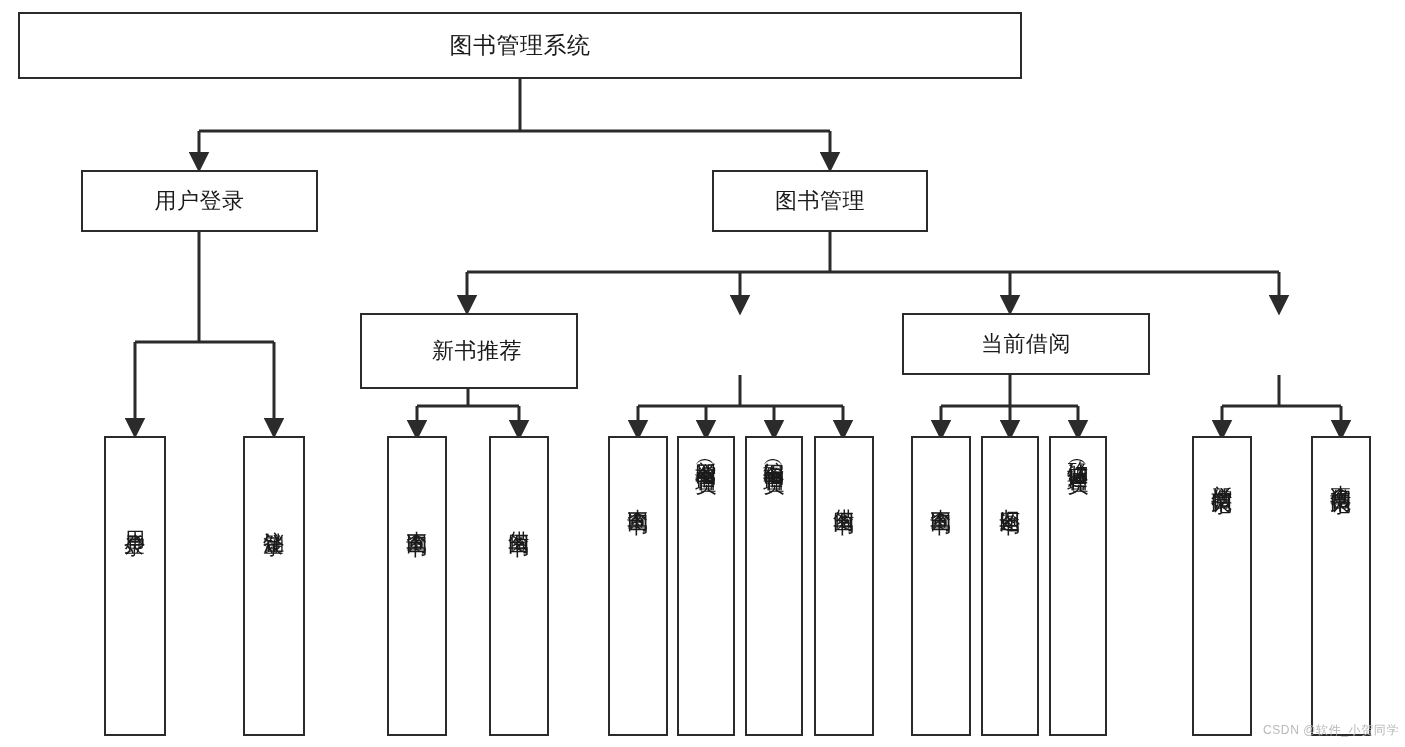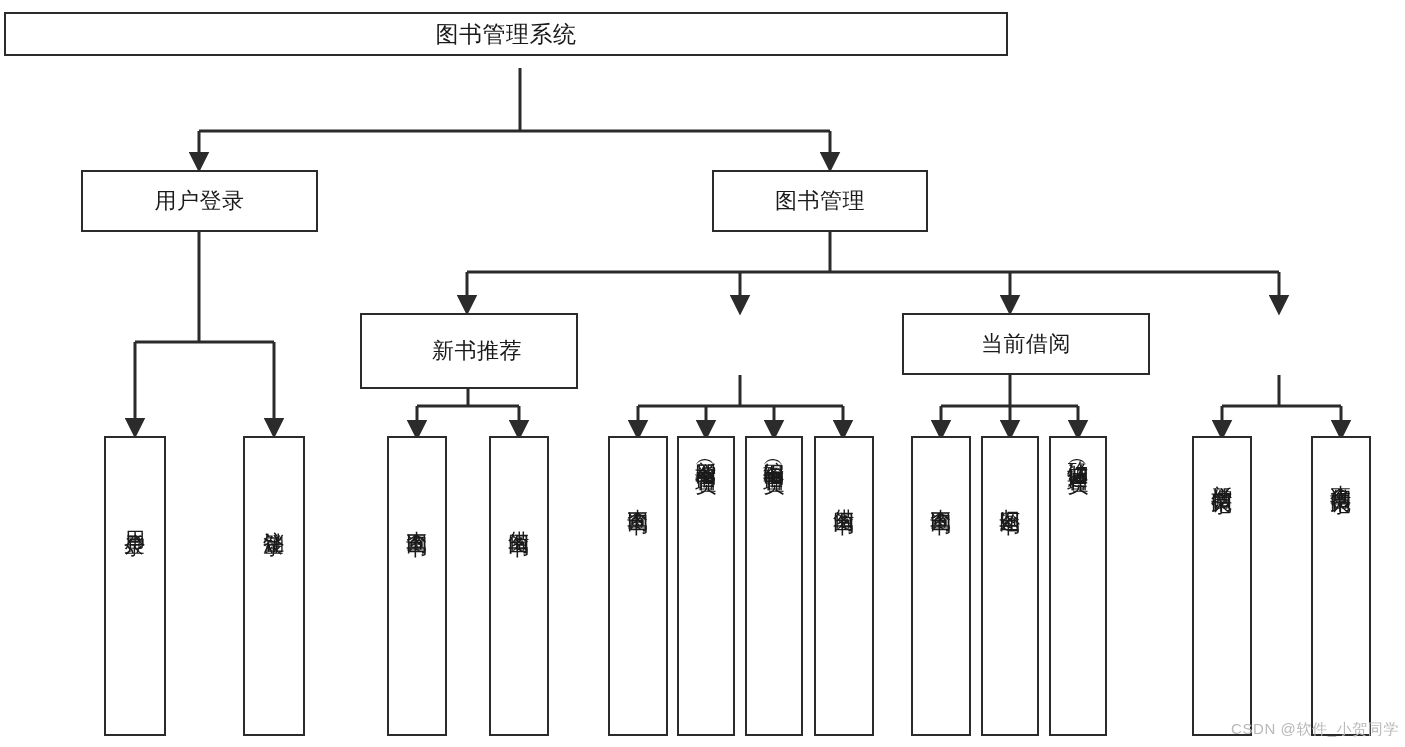--- a/index.html
+++ b/index.html
@@ -73,21 +73,21 @@
   .node-v.pad-top-sm .node-label {
     margin-top: 26px;
   }
   .node-v.pad-top-none .node-label {
     margin-top: 2px;
   }
   #watermark {
     position: absolute;
     right: 6px;
     bottom: 8px;
-    font-size: 15px;
+    font-size: 12px;
     color: #b9b9b9;
     letter-spacing: 0.6px;
     white-space: nowrap;
     pointer-events: none;
   }
 </style>
 </head>
 <body>
 
 <div id="canvas">
@@ -138,21 +138,21 @@
       <path d="M 1010 406 L 1010 430" marker-end="url(#arrow)"></path>
       <path d="M 1078 406 L 1078 430" marker-end="url(#arrow)"></path>
 
       <path d="M 1279 375 L 1279 406"></path>
       <path d="M 1222 406 L 1341 406"></path>
       <path d="M 1222 406 L 1222 430" marker-end="url(#arrow)"></path>
       <path d="M 1341 406 L 1341 430" marker-end="url(#arrow)"></path>
     </g>
   </svg>
 
-  <div class="node-box node-h node-root" style="left:4px; top:12px; width:1004px; height:44px;">
+  <div class="node-box node-h node-root" style="left:18px; top:12px; width:1004px; height:67px;">
     <span class="node-label">图书管理系统</span>
   </div>
 
   <div class="node-box node-h" style="left:81px; top:170px; width:237px; height:62px;">
     <span class="node-label">用户登录</span>
   </div>
 
   <div class="node-box node-h" style="left:712px; top:170px; width:216px; height:62px;">
     <span class="node-label">图书管理</span>
   </div>

